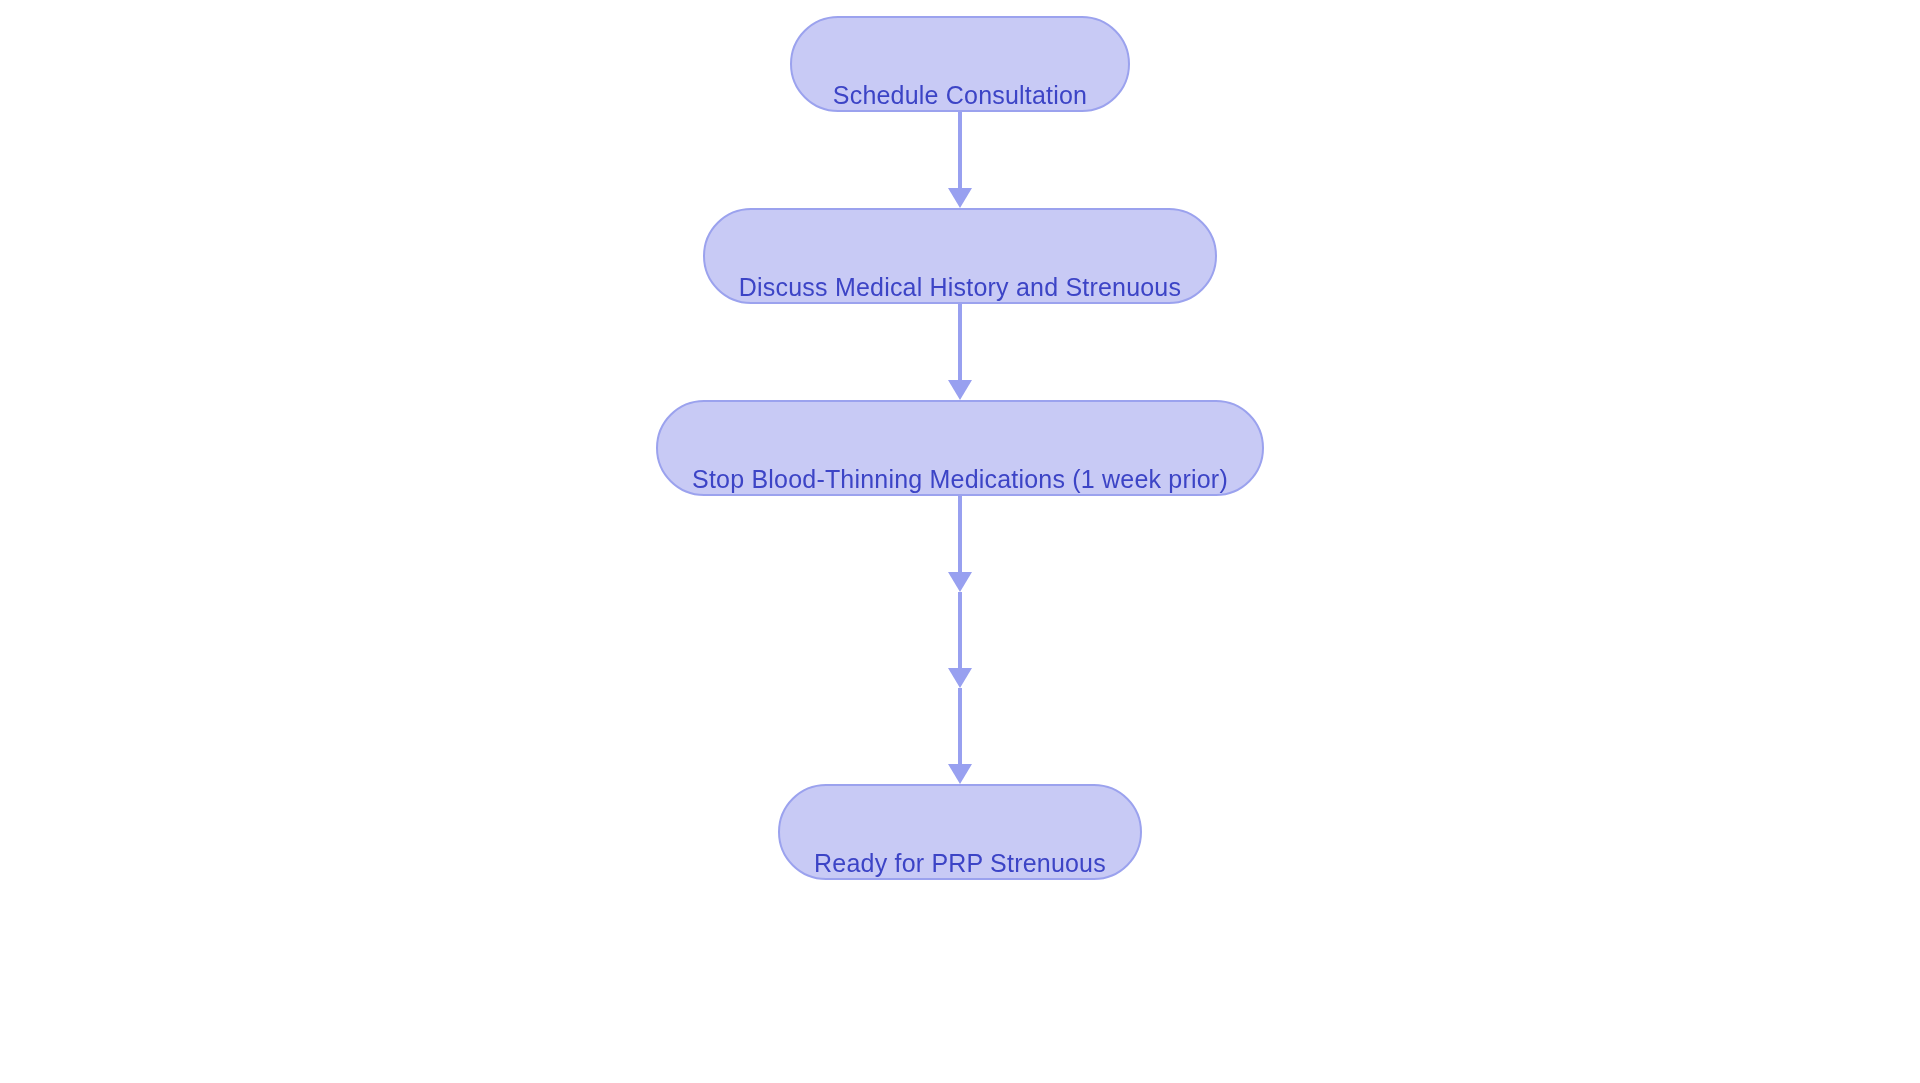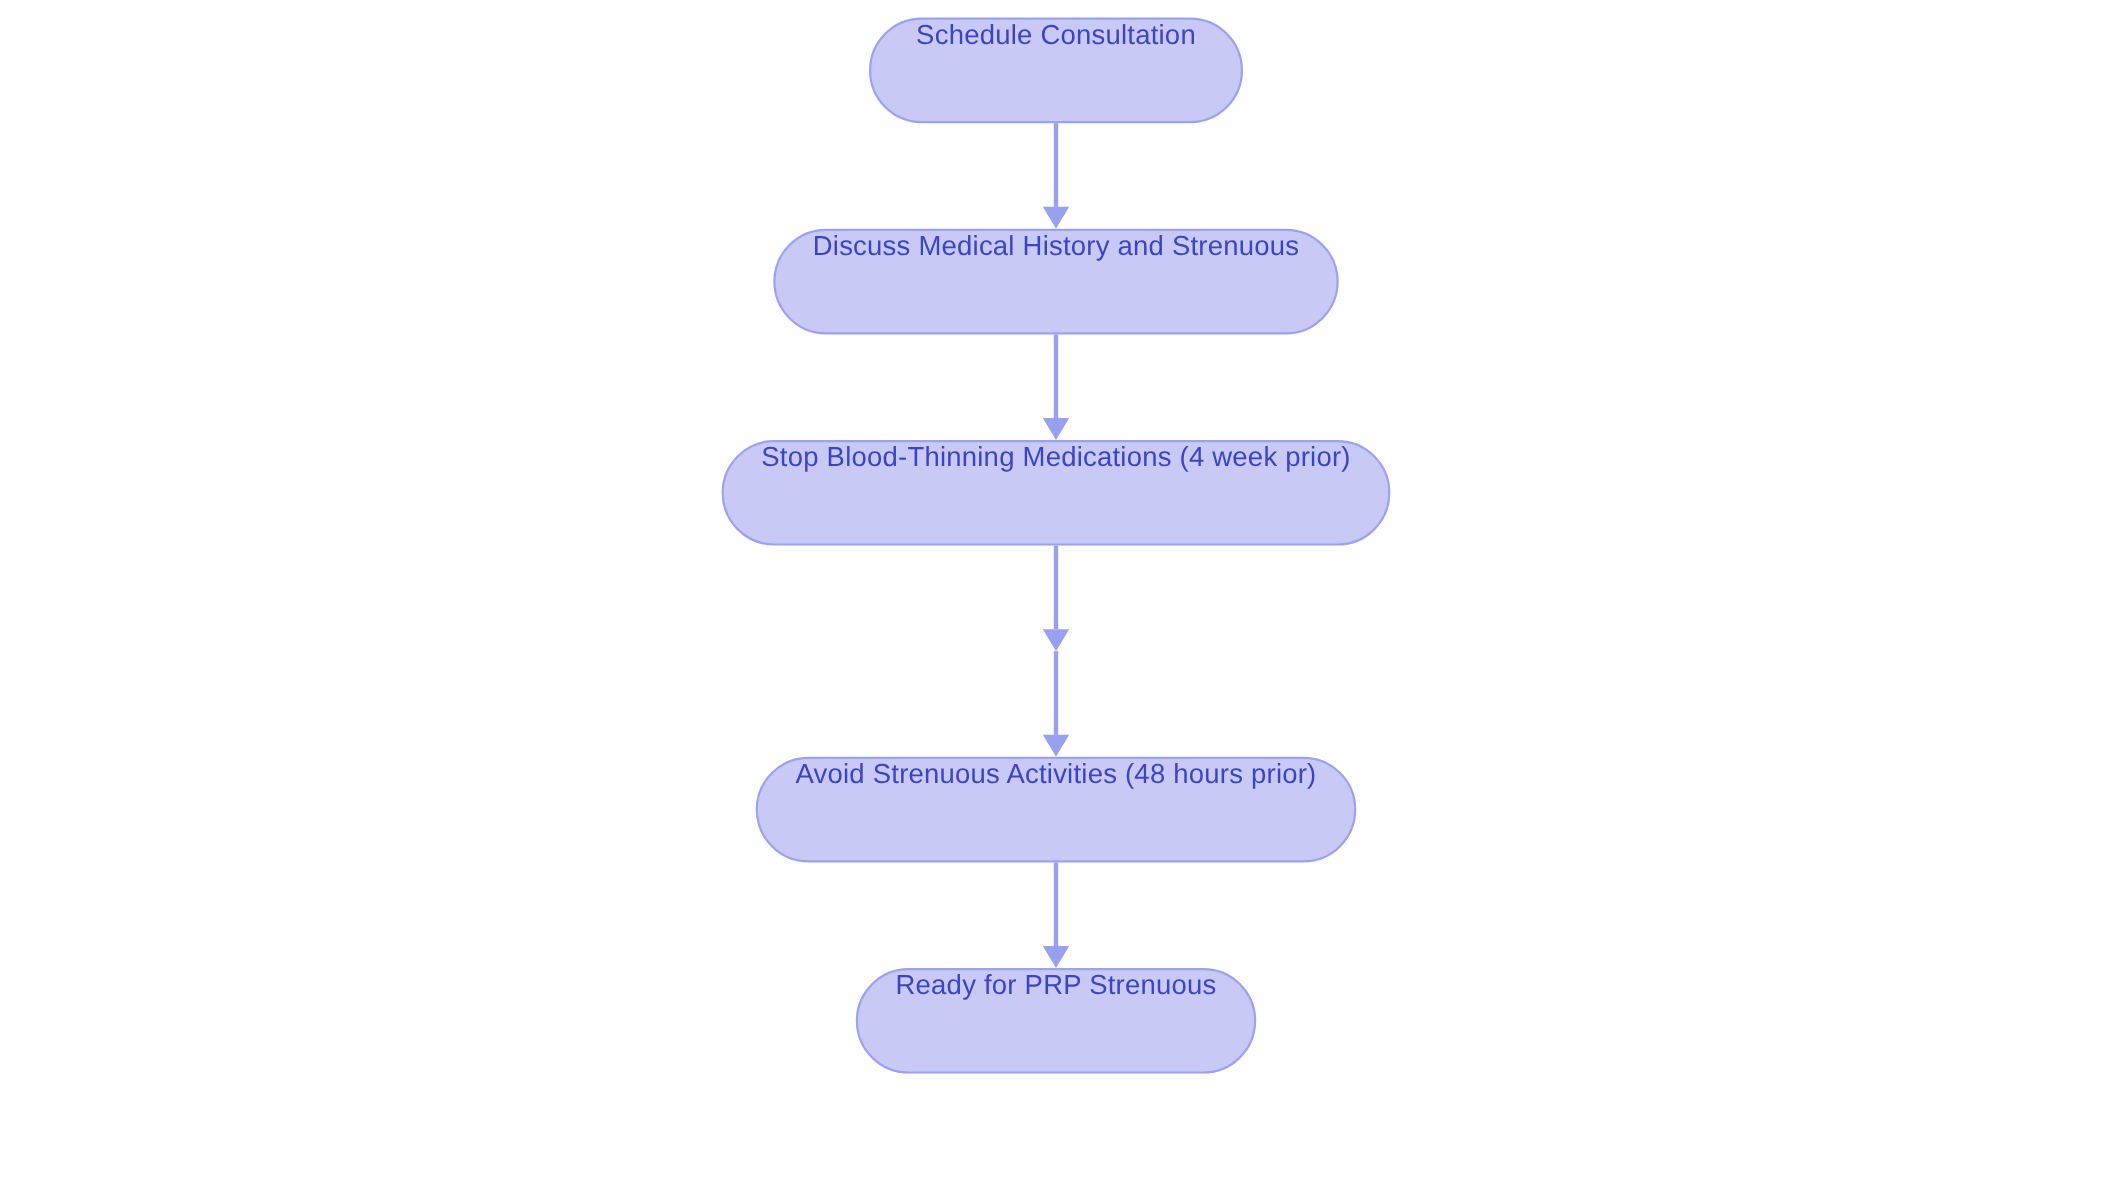--- a/index.html
+++ b/index.html
@@ -28,21 +28,21 @@
     overflow: hidden;
   }
   .node {
     height: 96px;
     min-width: 340px;
     padding: 0 34px;
     background: var(--node-fill);
     border: 2px solid var(--node-border);
     border-radius: 48px;
     display: flex;
-    align-items: flex-start;
+    align-items: flex-end;
     justify-content: center;
     flex: 0 0 auto;
   }
   .node-label {
     font-size: 25px;
     font-weight: 500;
     letter-spacing: 0.2px;
     color: var(--node-text);
     white-space: nowrap;
   }
@@ -83,37 +83,34 @@
   <div class="node">
     <span class="node-label">Discuss Medical History and Strenuous</span>
   </div>
 
   <div class="arrow">
     <div class="arrow-line"></div>
     <div class="arrow-head"></div>
   </div>
 
   <div class="node">
-    <span class="node-label">Stop Blood-Thinning Medications (4 week prior)</span>
+    <span class="node-label">Stop Blood-Thinning Medications (1 week prior)</span>
   </div>
 
   <div class="arrow">
     <div class="arrow-line"></div>
     <div class="arrow-head"></div>
   </div>
 
 
   <div class="arrow">
     <div class="arrow-line"></div>
     <div class="arrow-head"></div>
   </div>
 
-  <div class="node">
-    <span class="node-label">Avoid Strenuous Activities (48 hours prior)</span>
-  </div>
 
   <div class="arrow">
     <div class="arrow-line"></div>
     <div class="arrow-head"></div>
   </div>
 
   <div class="node">
     <span class="node-label">Ready for PRP Strenuous</span>
   </div>
 

